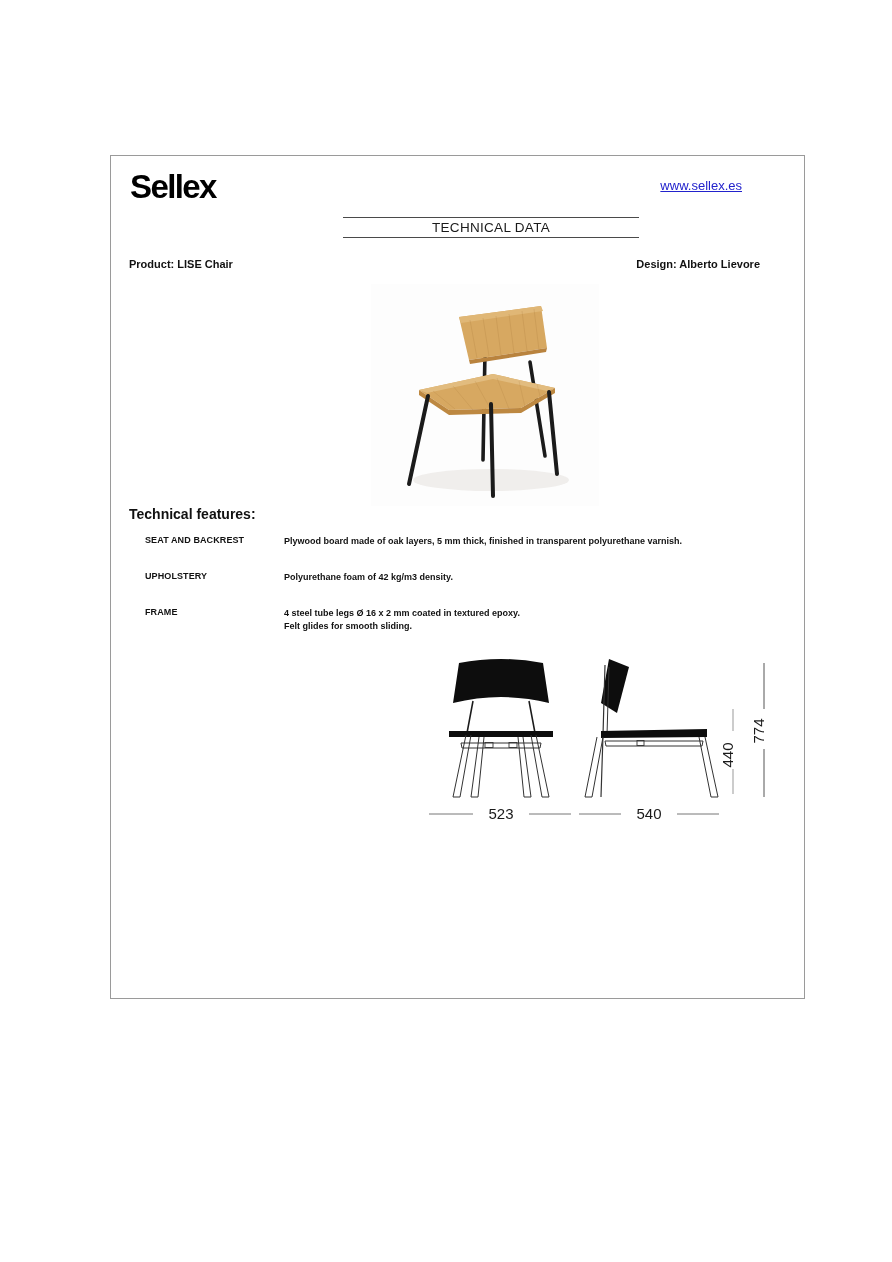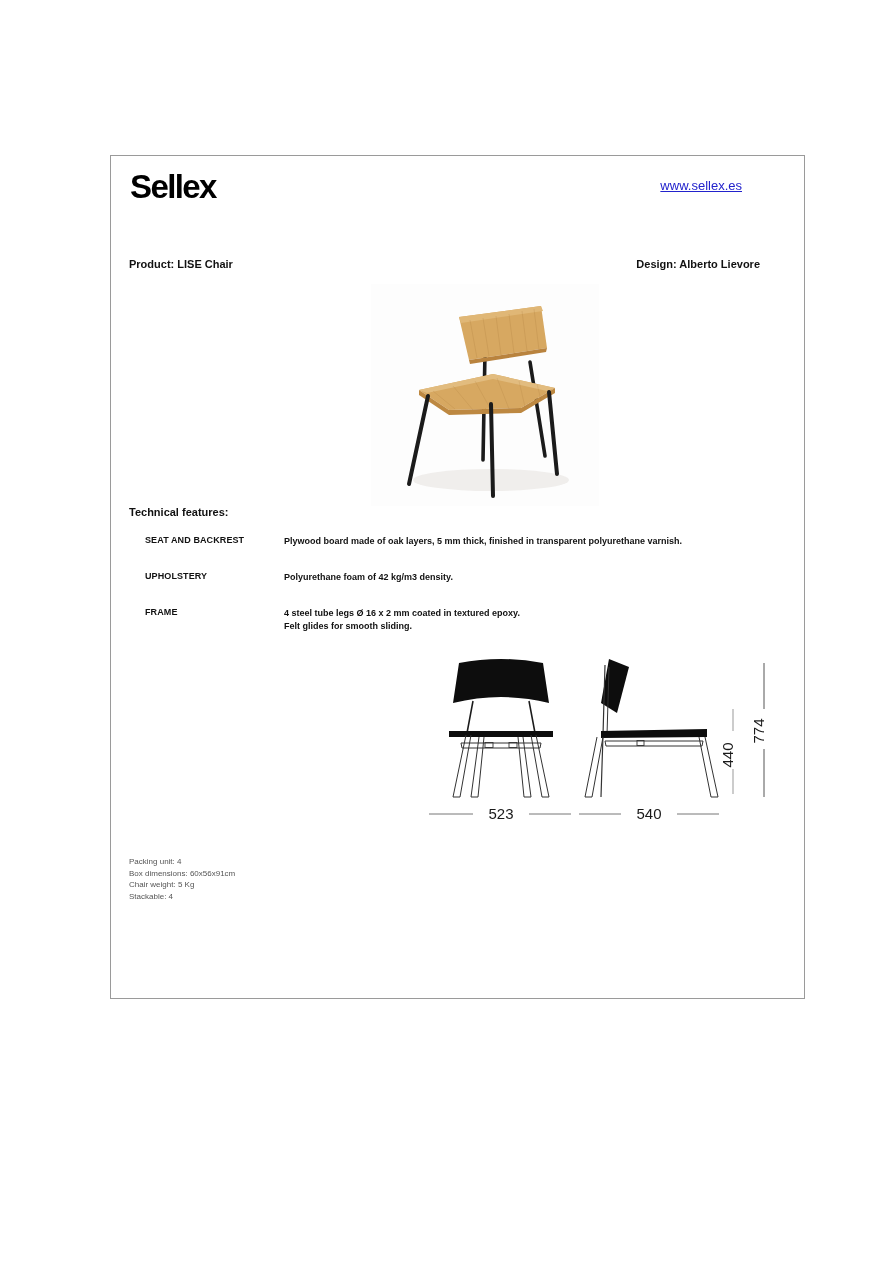--- a/index.html
+++ b/index.html
@@ -94,21 +94,21 @@
     background: #fdfdfd;
     overflow: hidden;
   }
   .photo svg { display:block; }
 
   
   .features-title {
     position: absolute;
     left: 18px;
     top: 350px;
-    font-size: 11px;
+    font-size: 14px;
     font-weight: bold;
     color: #111111;
   }
   .feat-row {
     position: absolute;
     left: 18px;
     right: 10px;
     display: block;
   }
   .feat-row .k {
@@ -157,20 +157,25 @@
   .packing div { white-space: pre; }
 </style>
 </head>
 <body>
 
 <div class="sheet">
 
   <div class="logo">Sellex</div>
   <a class="website" href="#">www.sellex.es</a>
 
+  <div class="title-block">
+    <div class="title-rule"></div>
+    <div class="title-text">TECHNICAL DATA</div>
+    <div class="title-rule"></div>
+  </div>
 
   <div class="prod-line">
     <span>Product: LISE Chair</span>
     <span>Design: Alberto Lievore</span>
   </div>
 
   <div class="photo">
     <svg width="228" height="222" viewBox="0 0 228 222" xmlns="http://www.w3.org/2000/svg">
       <rect x="0" y="0" width="228" height="222" fill="#fdfdfd"></rect>
       <ellipse cx="120" cy="196" rx="78" ry="11" fill="#f0eeec"></ellipse>
@@ -286,20 +291,14 @@
         <line x1="412" y1="118" x2="412" y2="143" stroke="#999" stroke-width="1"></line>
         <text x="412" y="104" text-anchor="middle" font-family="Liberation Sans, sans-serif" font-size="15" fill="#1a1a1a" transform="rotate(-90 412 104)">440</text>
 
         <line x1="443" y1="12" x2="443" y2="58" stroke="#555" stroke-width="1"></line>
         <line x1="443" y1="98" x2="443" y2="146" stroke="#555" stroke-width="1"></line>
         <text x="443" y="80" text-anchor="middle" font-family="Liberation Sans, sans-serif" font-size="15" fill="#1a1a1a" transform="rotate(-90 443 80)">774</text>
       </g>
     </svg>
   </div>
 
-  <div class="packing">
-    <div>Packing unit: 4</div>
-    <div>Box dimensions: 60x56x91cm</div>
-    <div>Chair weight: 5 Kg</div>
-    <div>Stackable: 4</div>
-  </div>
 
 </div>
 
 </body></html>

